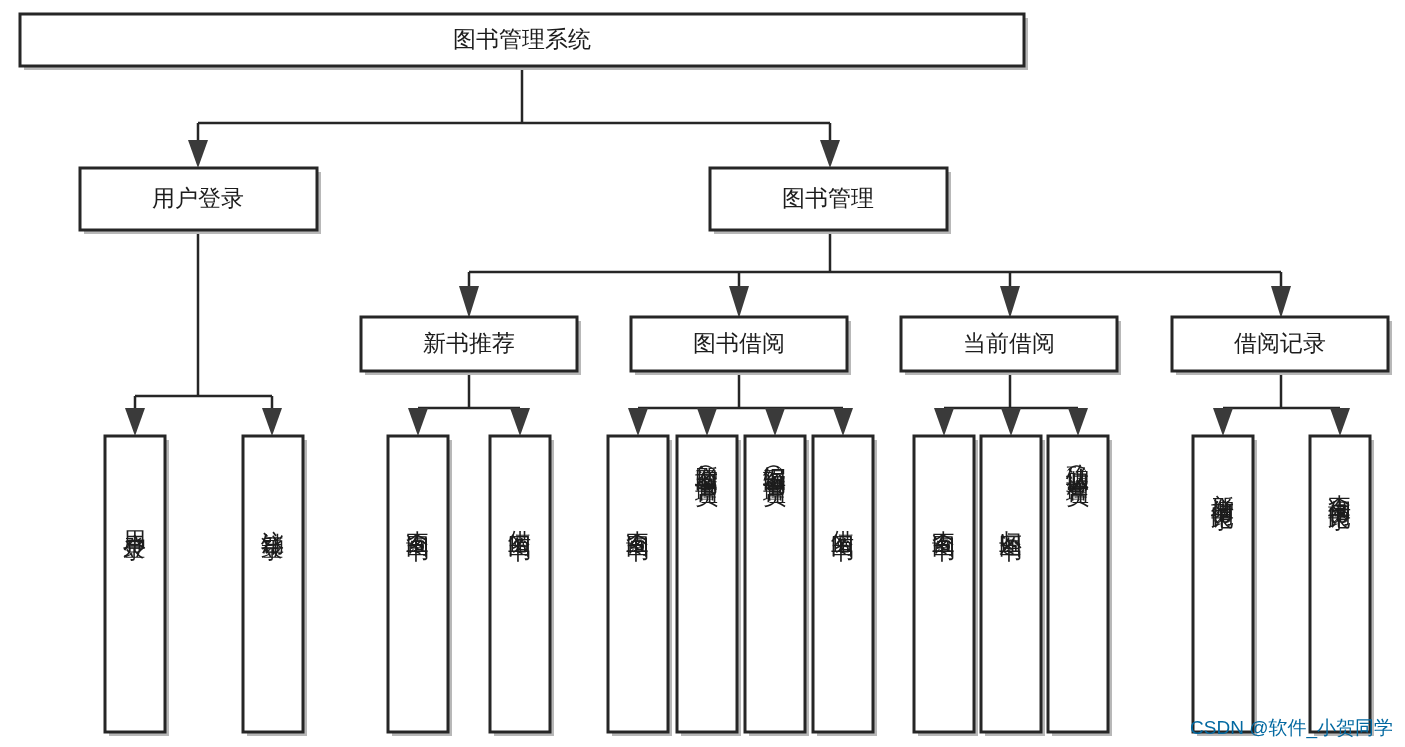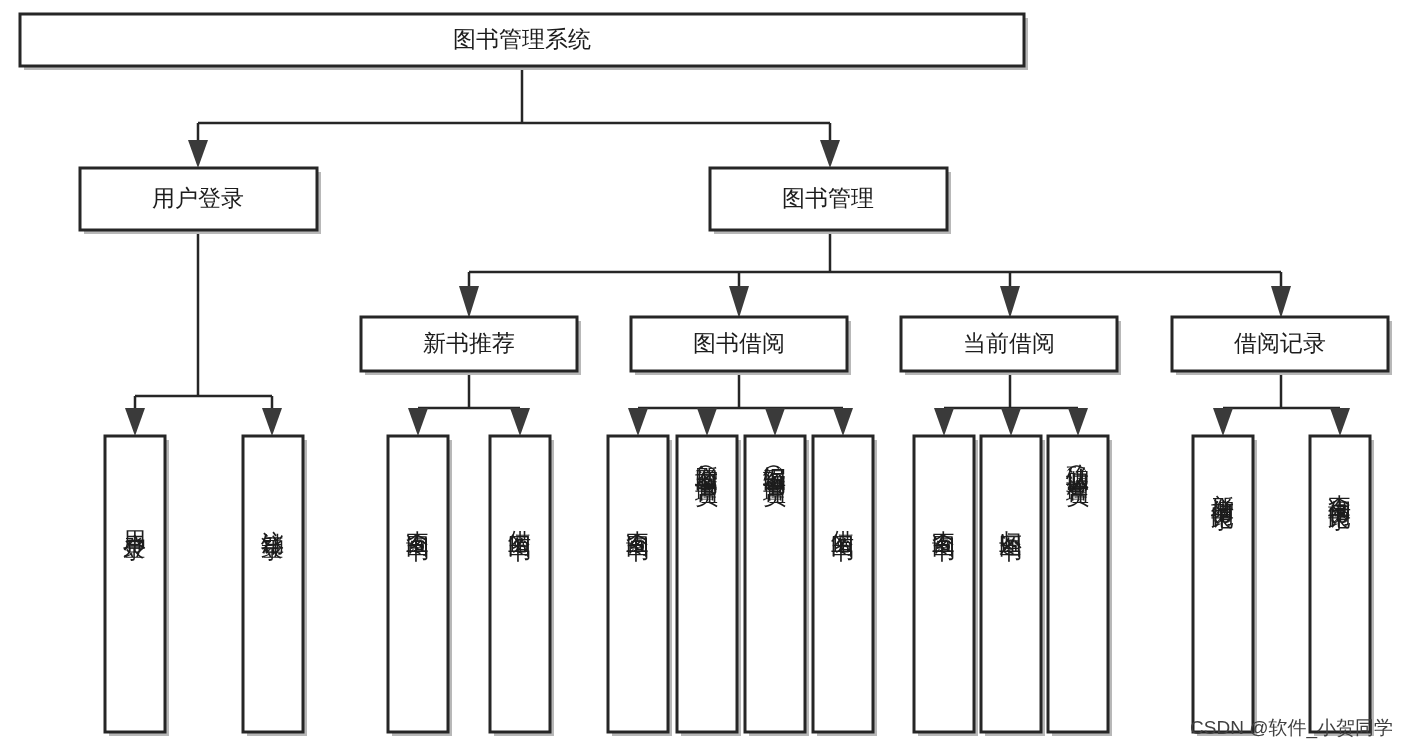--- a/index.html
+++ b/index.html
@@ -50,21 +50,21 @@
   .arrow-head {
     fill: #3a3a3a;
     stroke: none;
   }
   .watermark {
     position: absolute;
     right: 12px;
     bottom: 6px;
     font-family: "Liberation Sans", sans-serif;
     font-size: 19px;
-    color: #404040;
+    color: #0369a1;
     white-space: nowrap;
     pointer-events: none;
   }
 </style>
 </head>
 <body>
 
 <svg id="diagram" viewBox="0 0 1405 747" xmlns="http://www.w3.org/2000/svg">
 
   <g>

